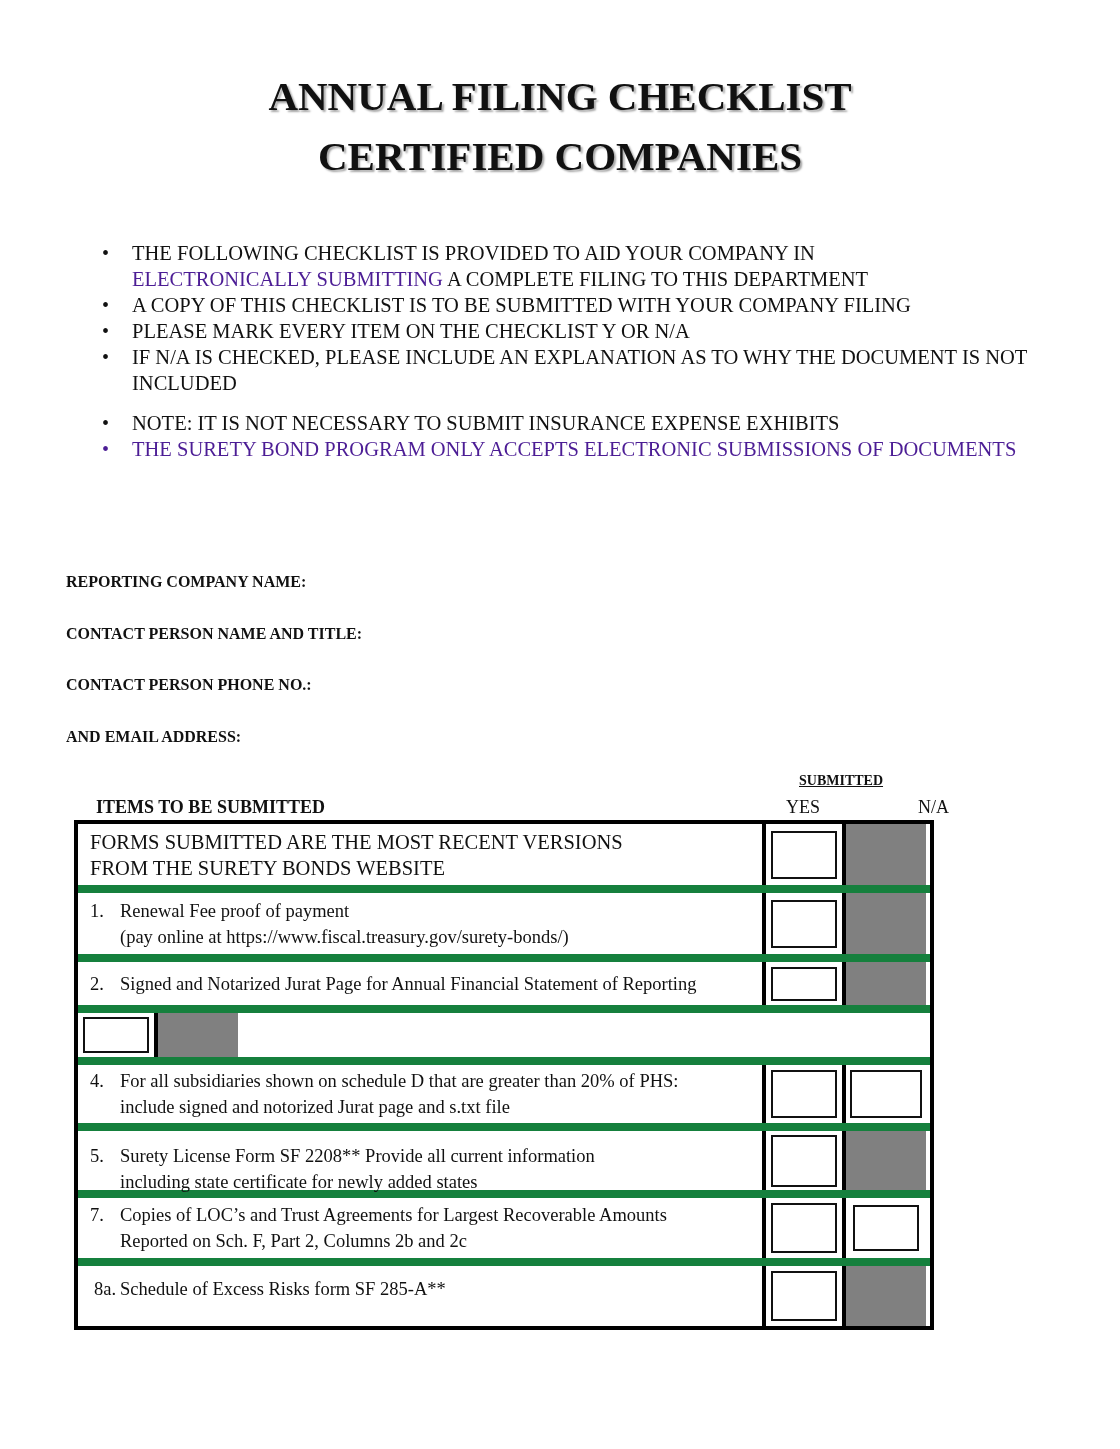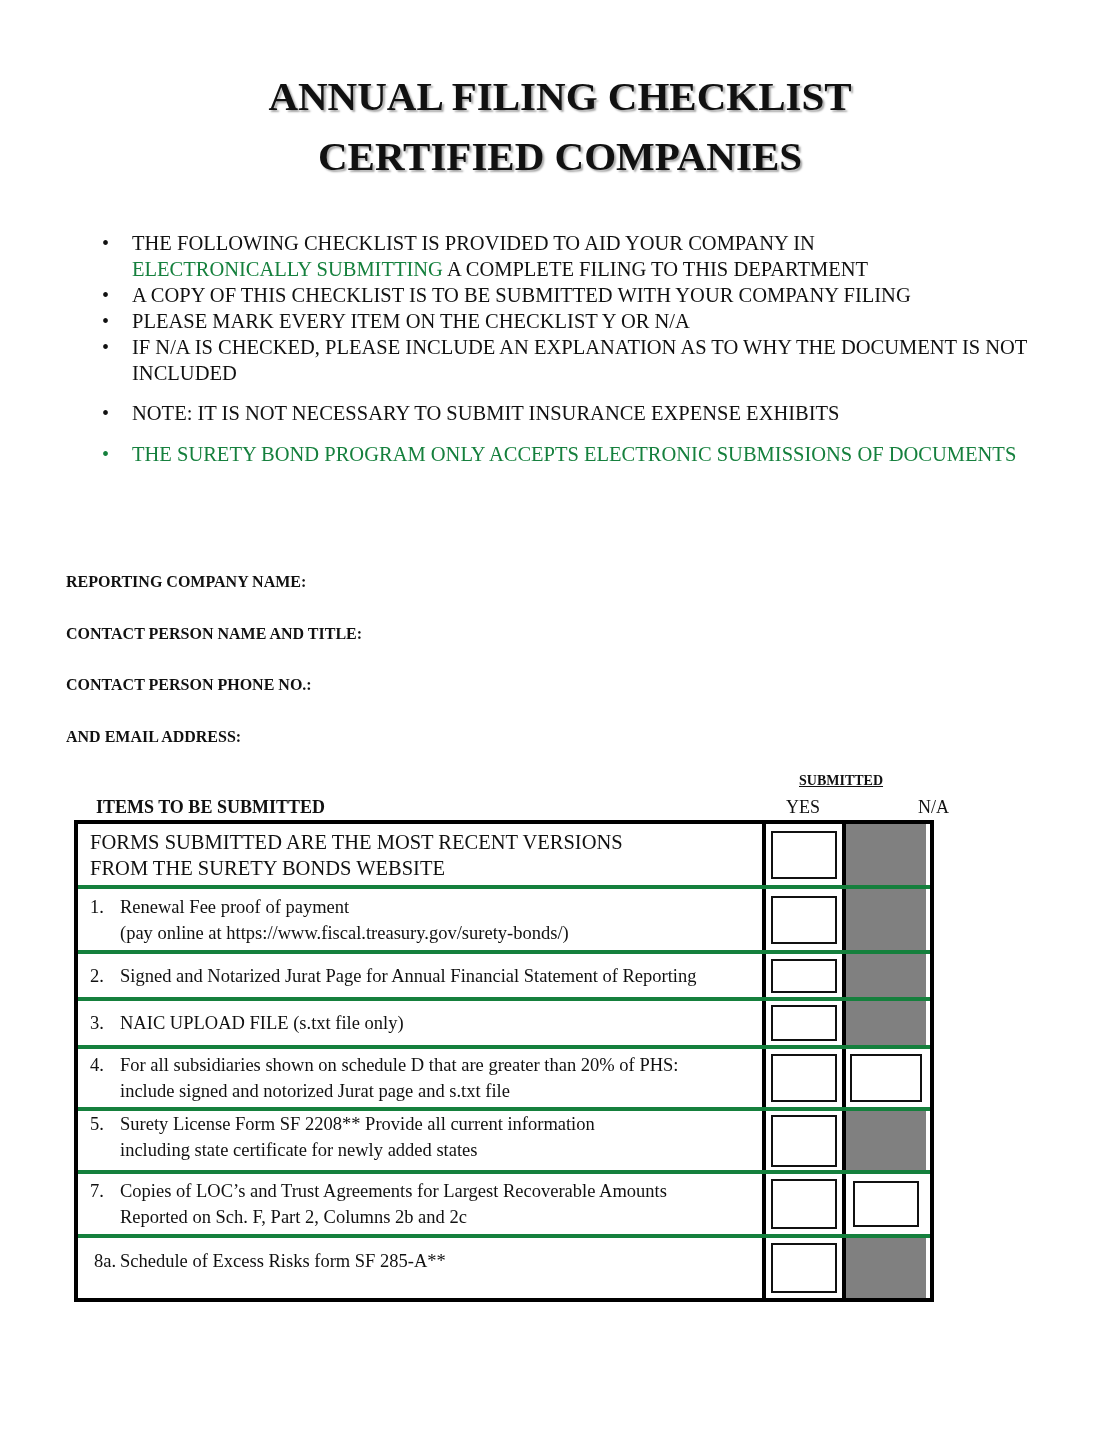--- a/index.html
+++ b/index.html
@@ -3,38 +3,38 @@
 <meta charset="utf-8">
 <style>
   html, body { margin: 0; padding: 0; background: #ffffff; }
   body { width: 1120px; height: 1449px; position: relative; overflow: hidden;
          font-family: "Liberation Serif", "DejaVu Serif", serif; color: #111; }
   .title { position: absolute; left: 0; width: 1120px; text-align: center;
            font-weight: bold; font-size: 41px; letter-spacing: 0px;
            text-shadow: 2px 2px 2px rgba(0,0,0,0.35); margin: 0; font-family: Liberation Serif, serif; }
   .t1 { top: 72px; }
   .t2 { top: 132px; }
-  .bullets { position: absolute; left: 100px; top: 230px; width: 960px; margin: 0; padding: 0; list-style: none; }
+  .bullets { position: absolute; left: 100px; top: 240px; width: 960px; margin: 0; padding: 0; list-style: none; }
   .bullets li { position: relative; padding-left: 32px; font-size: 20.5px; line-height: 26px; }
   .bullets li::before { content: "\2022"; position: absolute; left: 2px; top: 0; font-size: 20px; }
-  .red { color: #15803d; margin-top: 15px; }
+  .red { color: #4c1d95; }
   .link { font-family: "Liberation Sans", "DejaVu Sans", sans-serif; color: #1f3aa8; text-decoration: underline; font-size: 18px; }
   .gap { margin-top: 14px; }
   .fields { position: absolute; left: 66px; top: 570px; }
   .field-label { font-weight: bold; font-size: 16px; height: 51.5px; line-height: 24px; }
   .submitted-head { position: absolute; left: 799px; top: 773px; font-weight: bold; font-size: 14px; text-decoration: underline; }
   .items-head { position: absolute; left: 96px; top: 797px; font-weight: bold; font-size: 18px; }
   .yes-head { position: absolute; left: 786px; top: 797px; font-size: 18px; }
   .na-head { position: absolute; left: 878px; top: 797px; font-size: 18px; margin-left: 40px; }
   .table { position: absolute; left: 74px; top: 820px; width: 860px; border: 4px solid #000; box-sizing: border-box; background:#000; }
-  .row { display: flex; border-bottom: 4px solid #15803d; background: #fff; }
+  .row { display: flex; border-bottom: 8px solid #15803d; background: #fff; }
   .row:last-child { border-bottom: none; }
   .desc { flex: 0 0 688px; box-sizing: border-box; padding: 0 12px; font-size: 18.5px; line-height: 26px;
           display: flex; flex-direction: column; justify-content: center; border-right: 4px solid #000; }
-  .desc.top { justify-content: flex-start; }
+  .desc.top { justify-content: flex-start; padding-top: 12px; }
   .desc.header-row { font-size: 20.5px; }
   .cell { flex: 0 0 80px; box-sizing: border-box; display: flex; align-items: center; justify-content: center; background: #fff; }
   .cell.yes { border-right: 4px solid #000; }
   .cell.na.shaded { background: #808080; }
   .box { width: 66px; height: 48px; border: 2px solid #111; box-sizing: border-box; background: #fff; }
   .indent { padding-left: 30px; display: inline-block; }
   .num { display: inline-block; width: 30px; }
 </style>
 </head>
 <body>
@@ -94,23 +94,20 @@
     <div class="desc">
       <span><span class="num">2.</span><span>Signed and Notarized Jurat Page for Annual Financial Statement of Reporting</span></span>
     </div>
     <div class="cell yes">
         <div class="box" style="height:34px"></div>
       </div>
     <div class="cell na shaded"></div>
   </div>
 
   <div class="row" style="height:44px">
-    <div class="desc">
-      <span><span class="num">3.</span><span>NAIC  UPLOAD FILE (s.txt file only)</span></span>
-    </div>
     <div class="cell yes">
         <div class="box" style="height:36px"></div>
       </div>
     <div class="cell na shaded"></div>
   </div>
 
   <div class="row" style="height:58px">
     <div class="desc">
       <span><span class="num">4.</span><span>For all subsidiaries shown on schedule D that are greater than 20% of PHS:</span></span>
       <span class="indent">include signed and notorized Jurat page and s.txt file</span>

